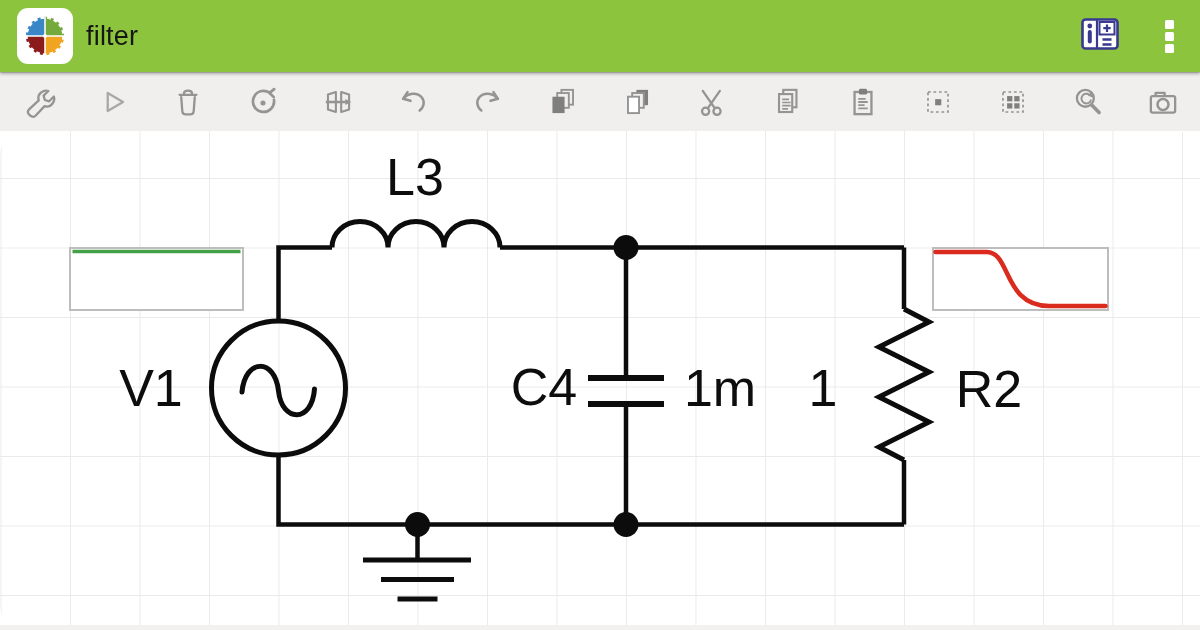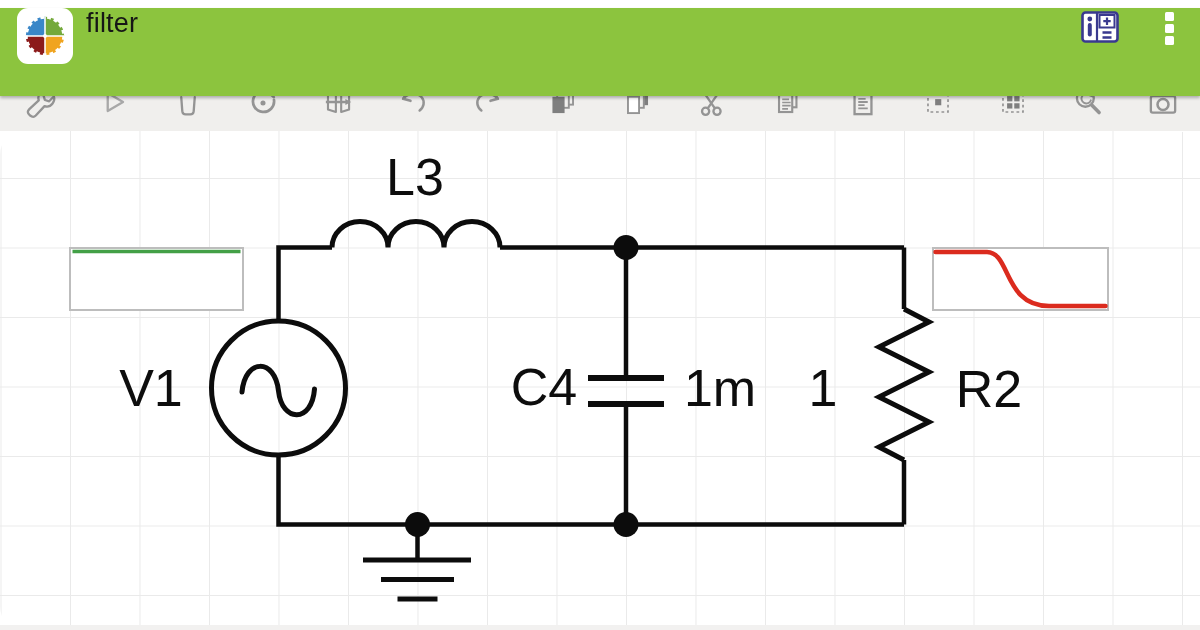--- a/index.html
+++ b/index.html
@@ -1,22 +1,22 @@
 <!DOCTYPE html>
 <html><head>
 <meta charset="utf-8">
 <style>
   * { margin:0; padding:0; box-sizing:border-box; }
   html,body { width:1200px; height:630px; overflow:hidden; font-family:"Liberation Sans", sans-serif; }
   .stage { position:relative; width:1200px; height:630px; background:#fff; overflow:hidden; }
 
   
   .header {
-    position:absolute; top:8px; left:0; width:1200px; height:88px;
-    background:#8CC43E; display:flex; align-items:flex-start;
+    position:absolute; top:0; left:0; width:1200px; height:72px;
+    background:#8CC43E; display:flex; align-items:center;
     box-shadow:0 2px 3px rgba(0,0,0,.28); z-index:3;
   }
   .app-icon {
     width:56px; height:56px; margin-left:17px; background:#fff;
     border-radius:11px; display:flex; align-items:center; justify-content:center;
   }
   .header-title { font-size:27px; color:#161616; margin-left:13px; letter-spacing:.2px; }
   .header-actions { margin-left:auto; display:flex; align-items:center; gap:42px; padding-right:22px; }
   .overflow-btn { display:flex; flex-direction:column; gap:3px; padding:4px; }
   .overflow-btn span { width:9px; height:9px; background:#fff; border-radius:1.5px; display:block; }

